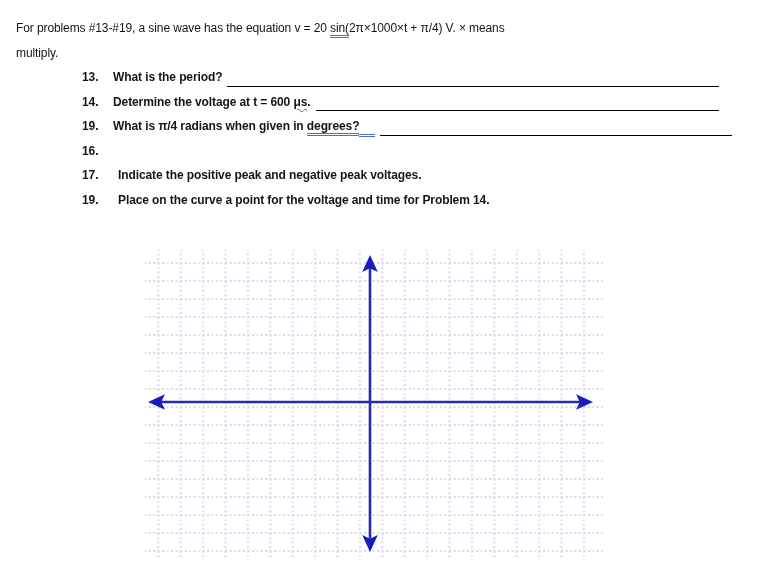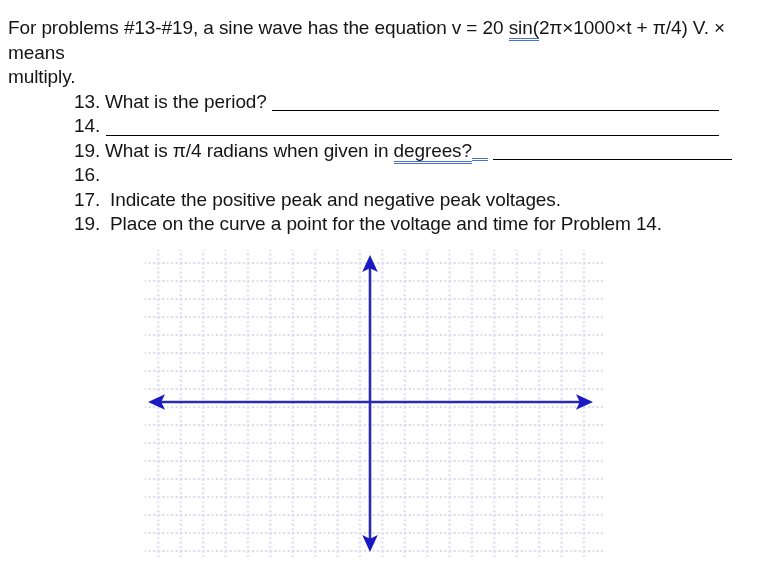--- a/index.html
+++ b/index.html
@@ -6,42 +6,42 @@
   body {
     width: 779px; height: 568px;
     position: relative;
     background: #ffffff;
     overflow: hidden;
     font-family: "Liberation Sans", sans-serif;
     color: #151515;
   }
   .doc {
     position: absolute; inset: 0;
-    padding: 16px 20px 0 8px;
-    font-size: 19px;
+    padding: 16px 20px 0 16px;
+    font-size: 12px;
     letter-spacing: -0.1px;
     line-height: 24.5px;
   }
   .intro { margin: 0; }
   
   .grammar {
     border-bottom: 3px double #4a6fd0;
     padding-bottom: 0px;
   }
   
   .spell {
     text-decoration: underline wavy #d93025;
     text-decoration-thickness: 1px;
     text-underline-offset: 2px;
   }
   .plist {
     margin: 0; padding: 0 40px 0 66px;
     list-style: none;
   }
-  .prow { display: flex; align-items: flex-end; }
+  .prow { display: flex; align-items: flex-end; font-weight: bold; }
   .pnum { flex: 0 0 27px; white-space: pre; }
   .ptext { white-space: pre; margin-left: 4px; }
   .wide-gap .ptext { margin-left: 9px; }
   .ansline {
     flex: 1 1 auto;
     align-self: flex-end;
     height: 3px;
     margin-left: 5px;
     margin-bottom: 3px;
     border-bottom: 1.6px solid #000;
@@ -70,20 +70,21 @@
   <p class="intro"><span>For problems #13-#19, a sine wave has the equation v = 20 </span><span class="grammar">sin(</span><span>2π×1000×t + π/4) V. × means</span><br><span>multiply.</span></p>
 
   <ol class="plist">
     <li class="prow">
       <span class="pnum">13.</span>
       <span class="ptext">What is the period?</span>
       <span class="ansline"></span>
     </li>
     <li class="prow">
       <span class="pnum">14.</span>
+      <span class="ptext"><span>Determine the voltage at t = 600 </span><span class="spell">μs</span><span>.</span></span>
       <span class="ansline"></span>
     </li>
     <li class="prow row-15">
       <span class="pnum">19.</span>
       <span class="ptext"><span>What is π/4 radians when given in </span><span class="grammar">degrees?</span></span>
       <span class="grammar-ext"></span>
       <span class="ansline"></span>
     </li>
     <li class="prow">
       <span class="pnum">16.</span>

